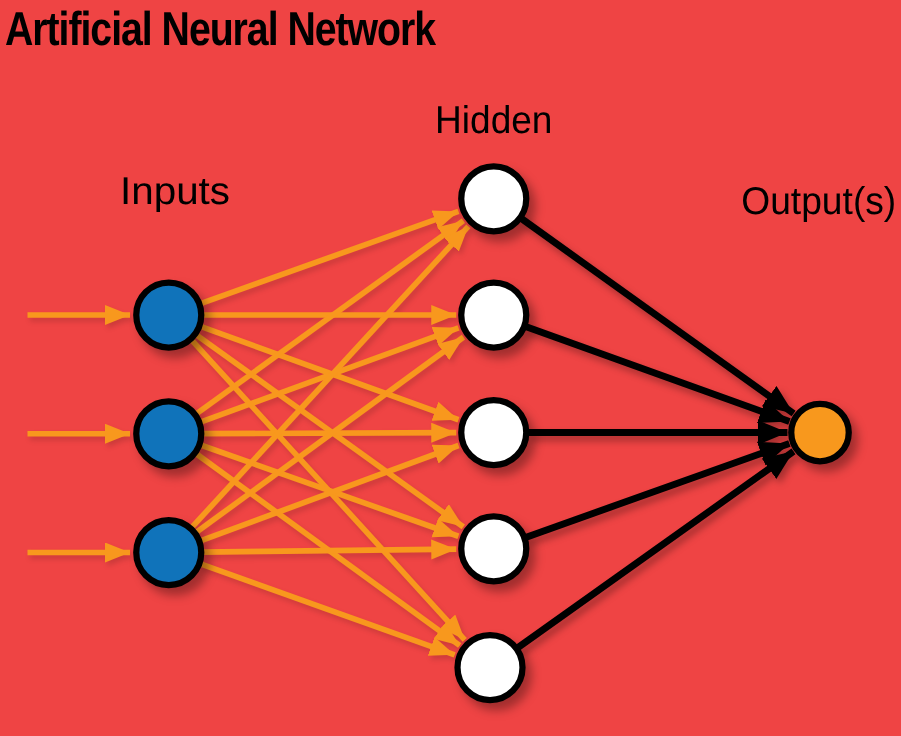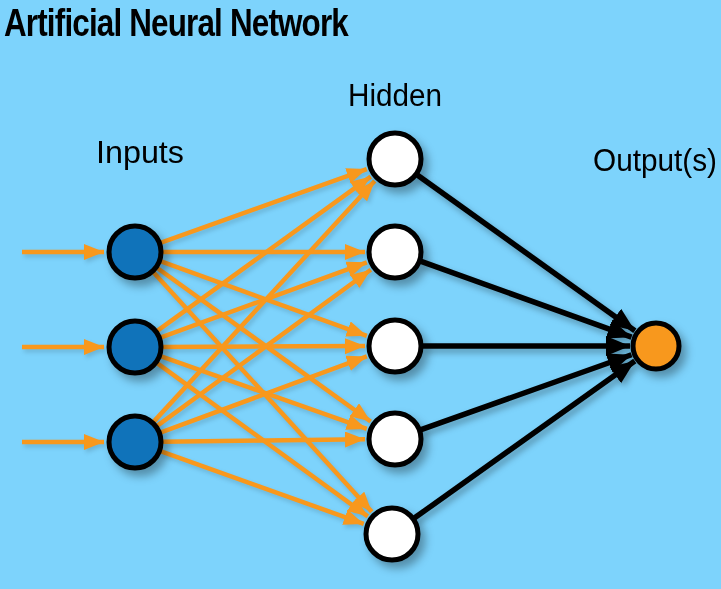--- a/index.html
+++ b/index.html
@@ -4,21 +4,21 @@
 <style>
   html, body {
     margin: 0;
     padding: 0;
     background: #ffffff;
   }
   .figure {
     position: relative;
     width: 721px;
     height: 589px;
-    background: #7dd3fc;
+    background: #ef4444;
     overflow: hidden;
     font-family: "Liberation Sans", sans-serif;
   }
   svg.ann {
     position: absolute;
     left: 0;
     top: 0;
     width: 721px;
     height: 589px;
     display: block;

